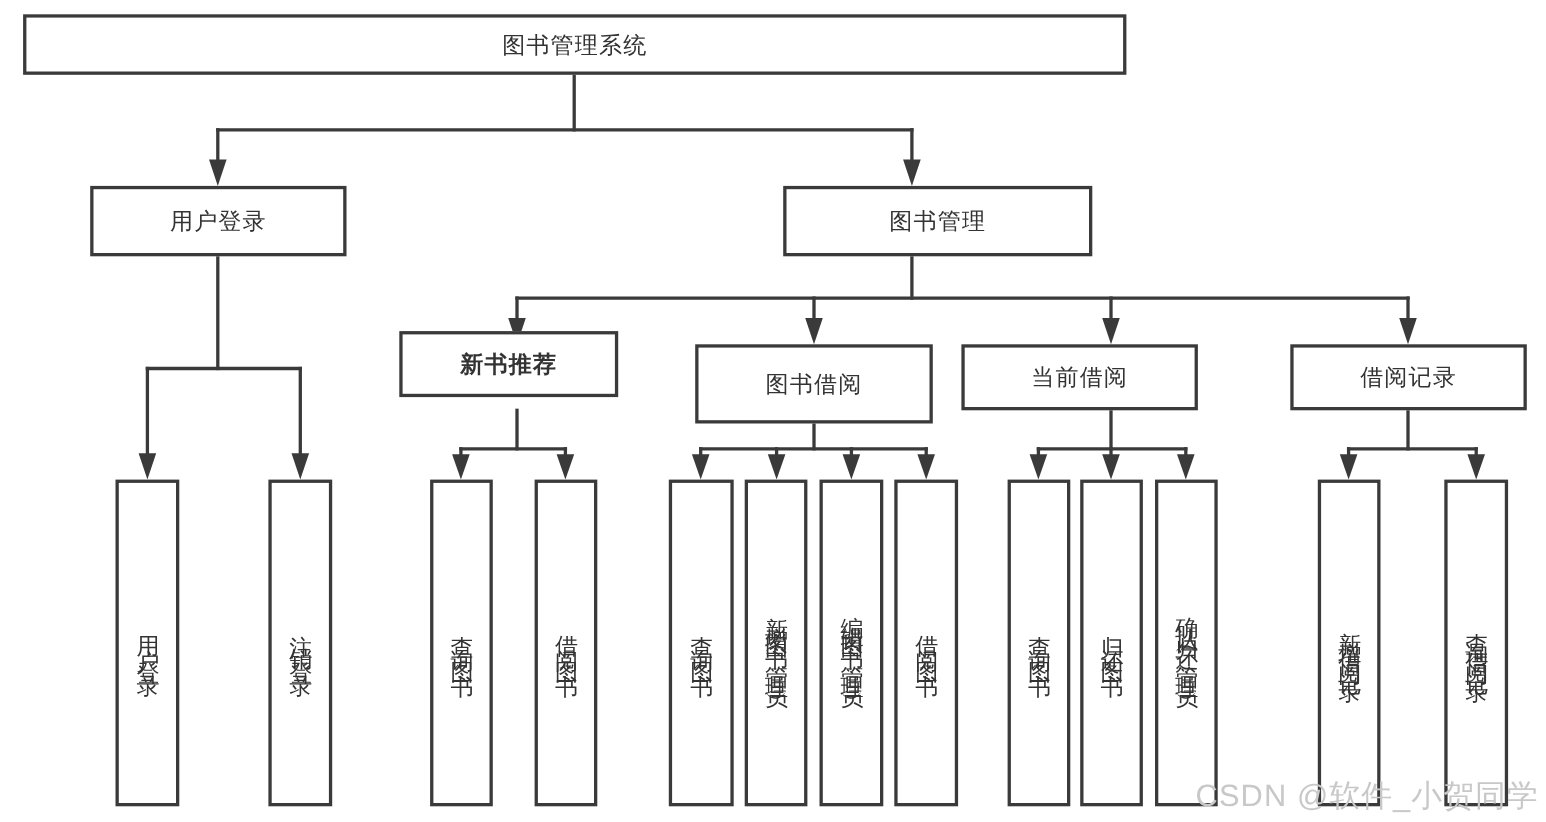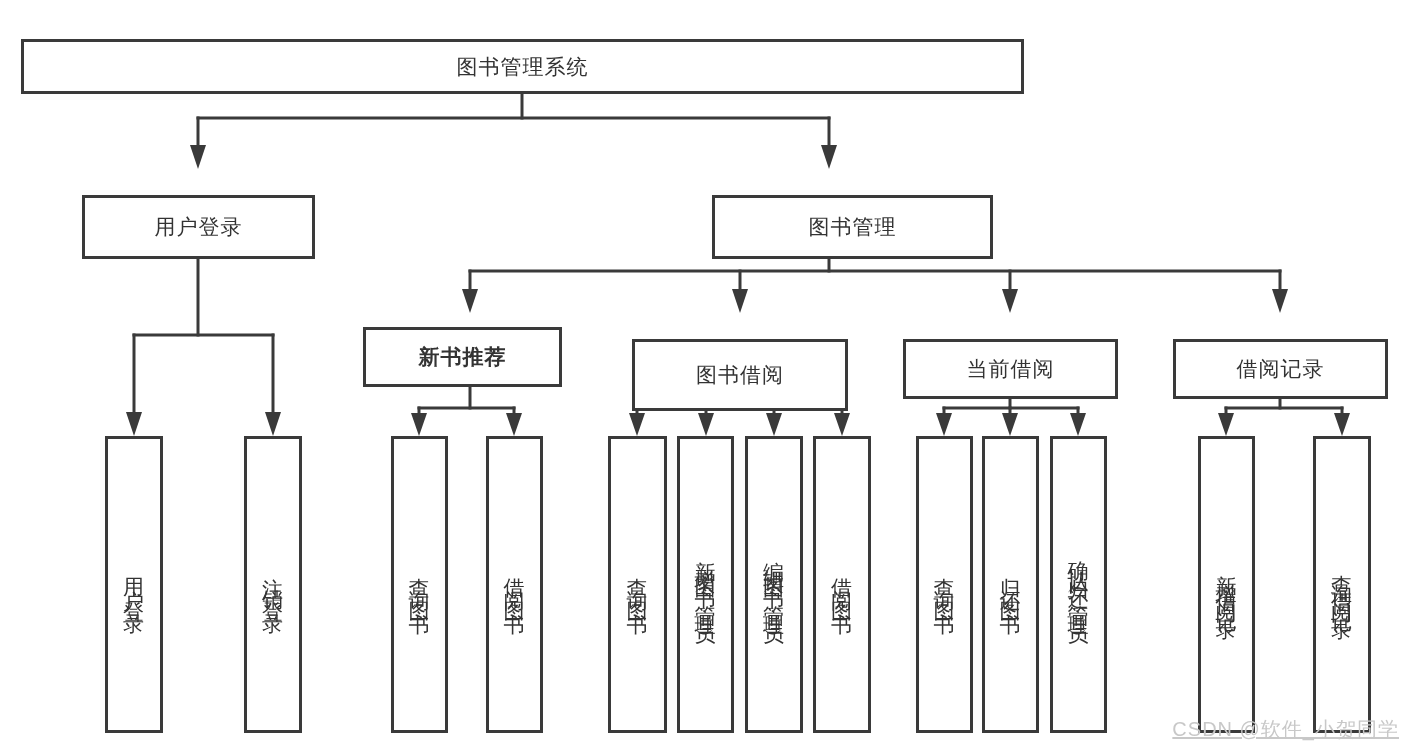--- a/index.html
+++ b/index.html
@@ -31,42 +31,40 @@
     display: flex;
     align-items: center;
     justify-content: center;
     color: #333333;
     font-size: 21px;
     letter-spacing: 1px;
     z-index: 2;
   }
   .node.h-label {
     text-align: center;
-    margin-top: 26px;
   }
   .node.leaf {
     writing-mode: vertical-rl;
     text-orientation: mixed;
     letter-spacing: 9px;
     line-height: 1;
     padding: 6px 0;
   }
   .node.leaf.short {
     letter-spacing: 12px;
   }
   #watermark {
     position: absolute;
     right: 6px;
     bottom: 4px;
     color: #c8c8c8;
-    font-size: 20px;
+    font-size: 28px;
     letter-spacing: 1px;
     z-index: 3;
     white-space: nowrap;
-    text-decoration: underline;
   }
 </style>
 </head>
 <body>
 
 <div id="canvas">
 
   <svg id="connectors" viewBox="0 0 1405 747" xmlns="http://www.w3.org/2000/svg">
     <g stroke="#3a3a3a" stroke-width="3" fill="none" stroke-linecap="square">
 
@@ -135,21 +133,21 @@
     </g>
   </svg>
 
   <div class="node h-label" style="left:21px; top:13px; width:1003px; height:55px;">图书管理系统</div>
 
   <div class="node h-label" style="left:82px; top:169px; width:233px; height:64px;">用户登录</div>
   <div class="node h-label" style="left:712px; top:169px; width:281px; height:64px;">图书管理</div>
 
   <div class="node h-label" style="left:363px; top:301px; width:199px; height:60px;font-weight:bold;">新书推荐</div>
   <div class="node h-label" style="left:632px; top:313px; width:216px; height:72px;">图书借阅</div>
-  <div class="node h-label" style="left:903px; top:313px; width:215px; height:60px;">当前借阅</div>
+  <div class="node h-label" style="left:874px; top:313px; width:215px; height:60px;">当前借阅</div>
   <div class="node h-label" style="left:1173px; top:313px; width:215px; height:60px;">借阅记录</div>
 
   <div class="node leaf short" style="left:105px; top:436px; width:58px; height:297px;">用户登录</div>
   <div class="node leaf short" style="left:244px; top:436px; width:58px; height:297px;">注销登录</div>
 
   <div class="node leaf short" style="left:391px; top:436px; width:57px; height:297px;">查询图书</div>
   <div class="node leaf short" style="left:486px; top:436px; width:57px; height:297px;">借阅图书</div>
 
   <div class="node leaf short" style="left:608px; top:436px; width:59px; height:297px;">查询图书</div>
   <div class="node leaf" style="left:677px; top:436px; width:57px; height:297px;">新增图书（管理员）</div>

